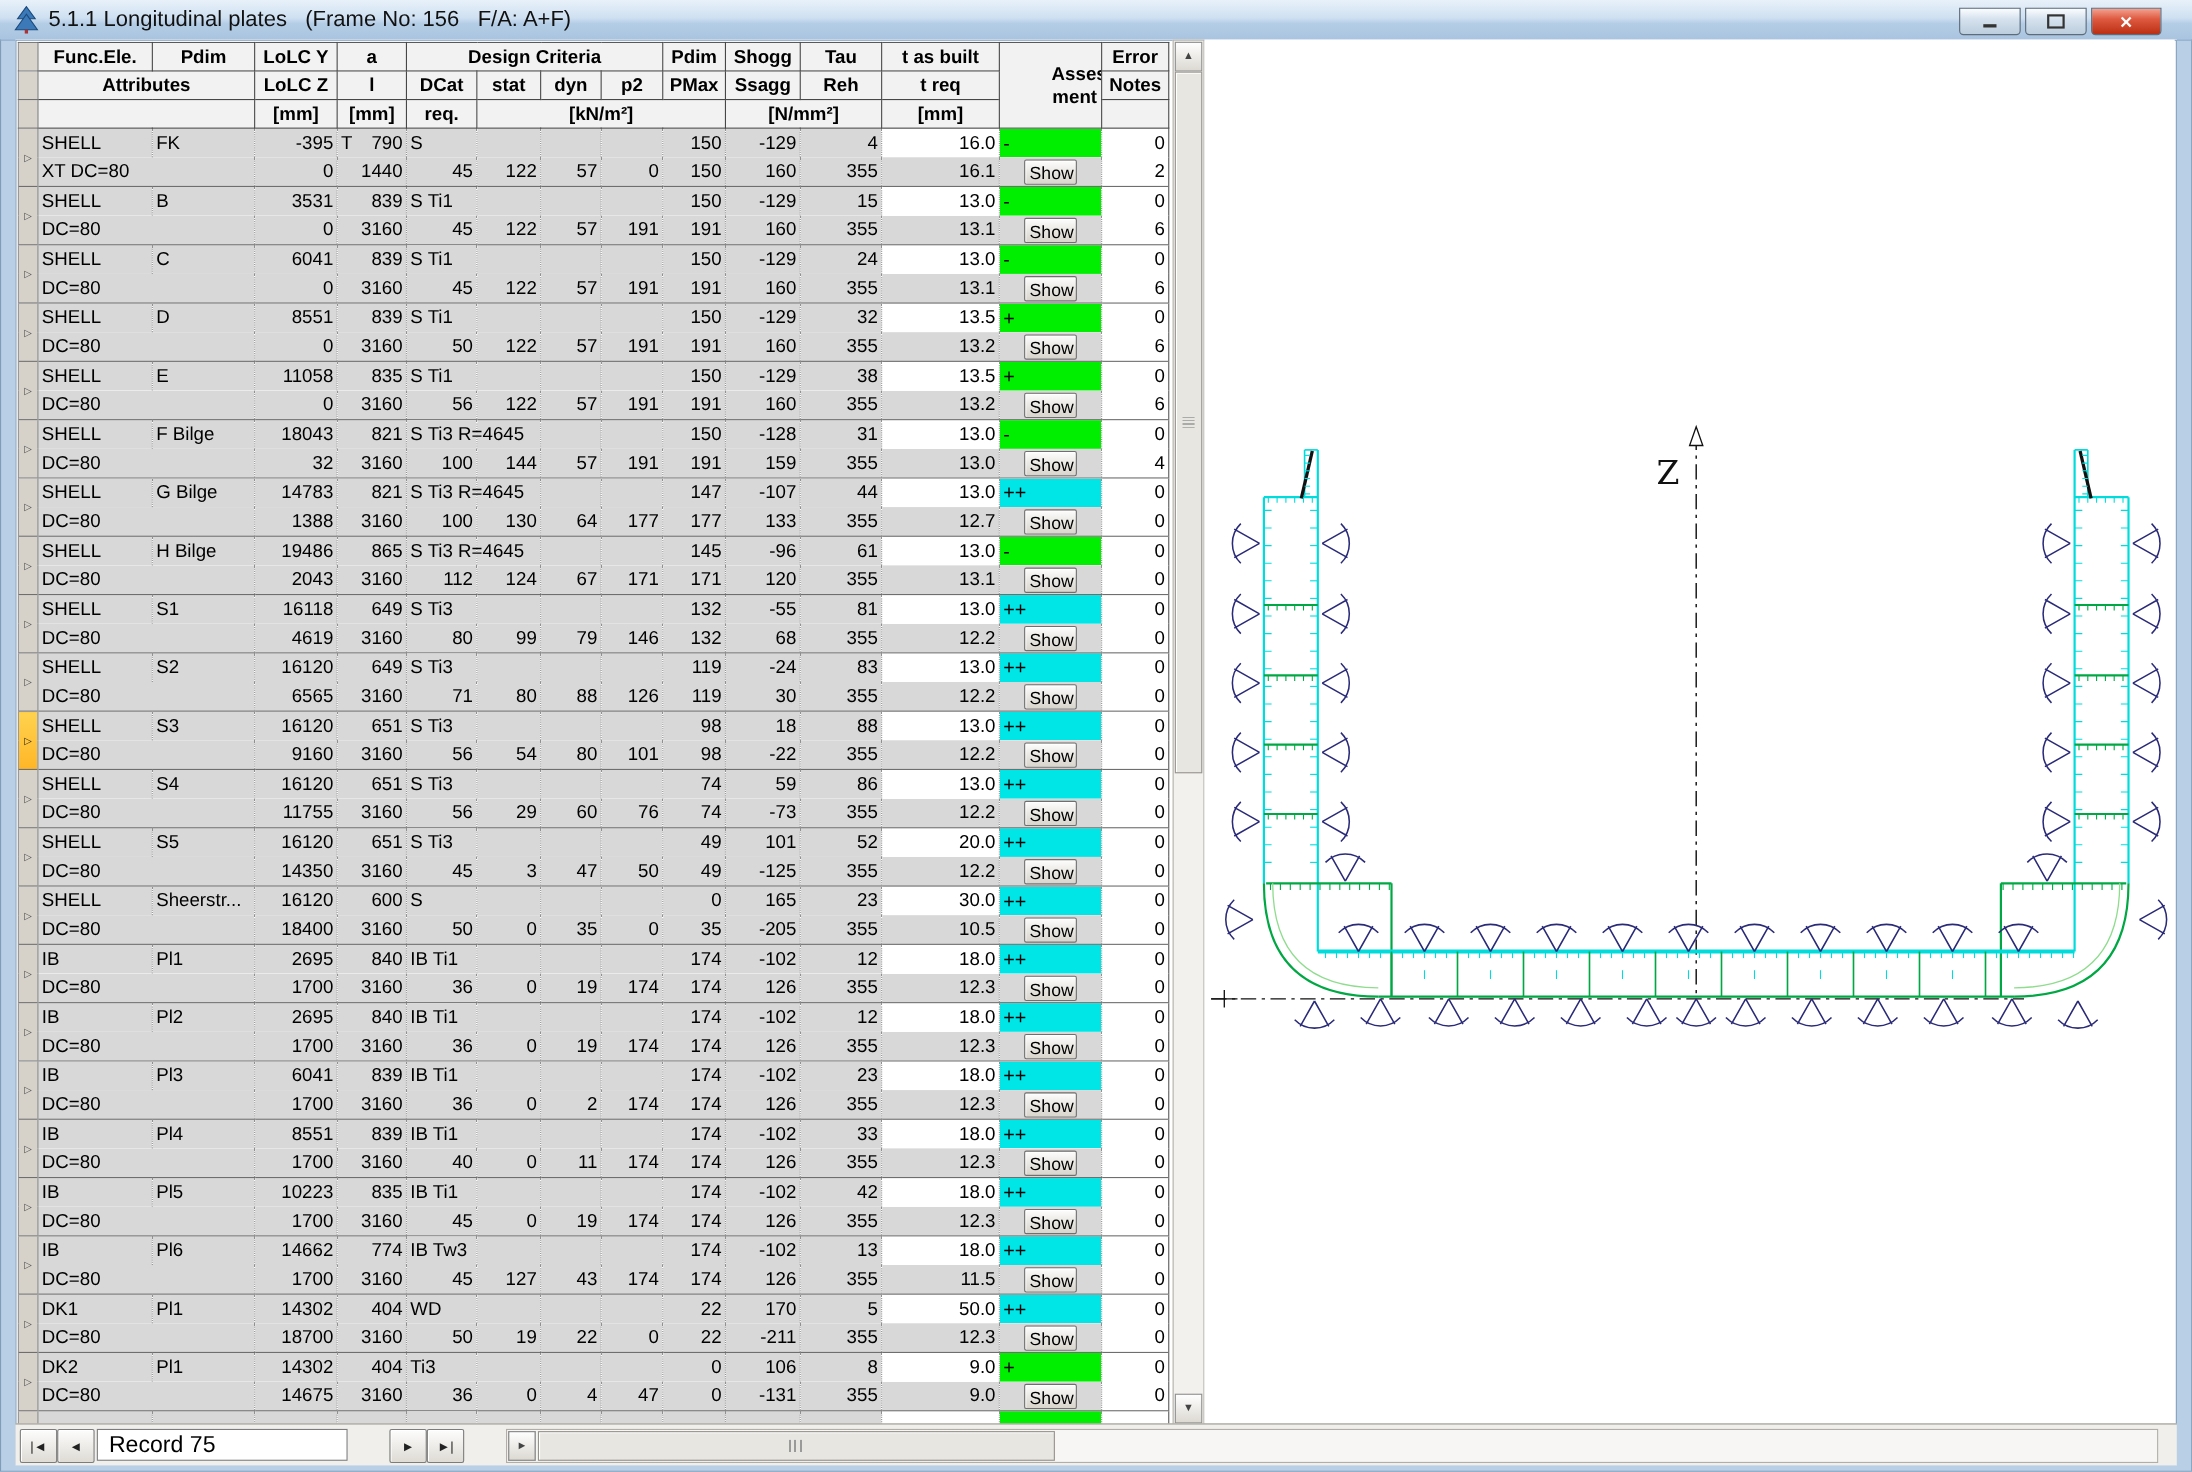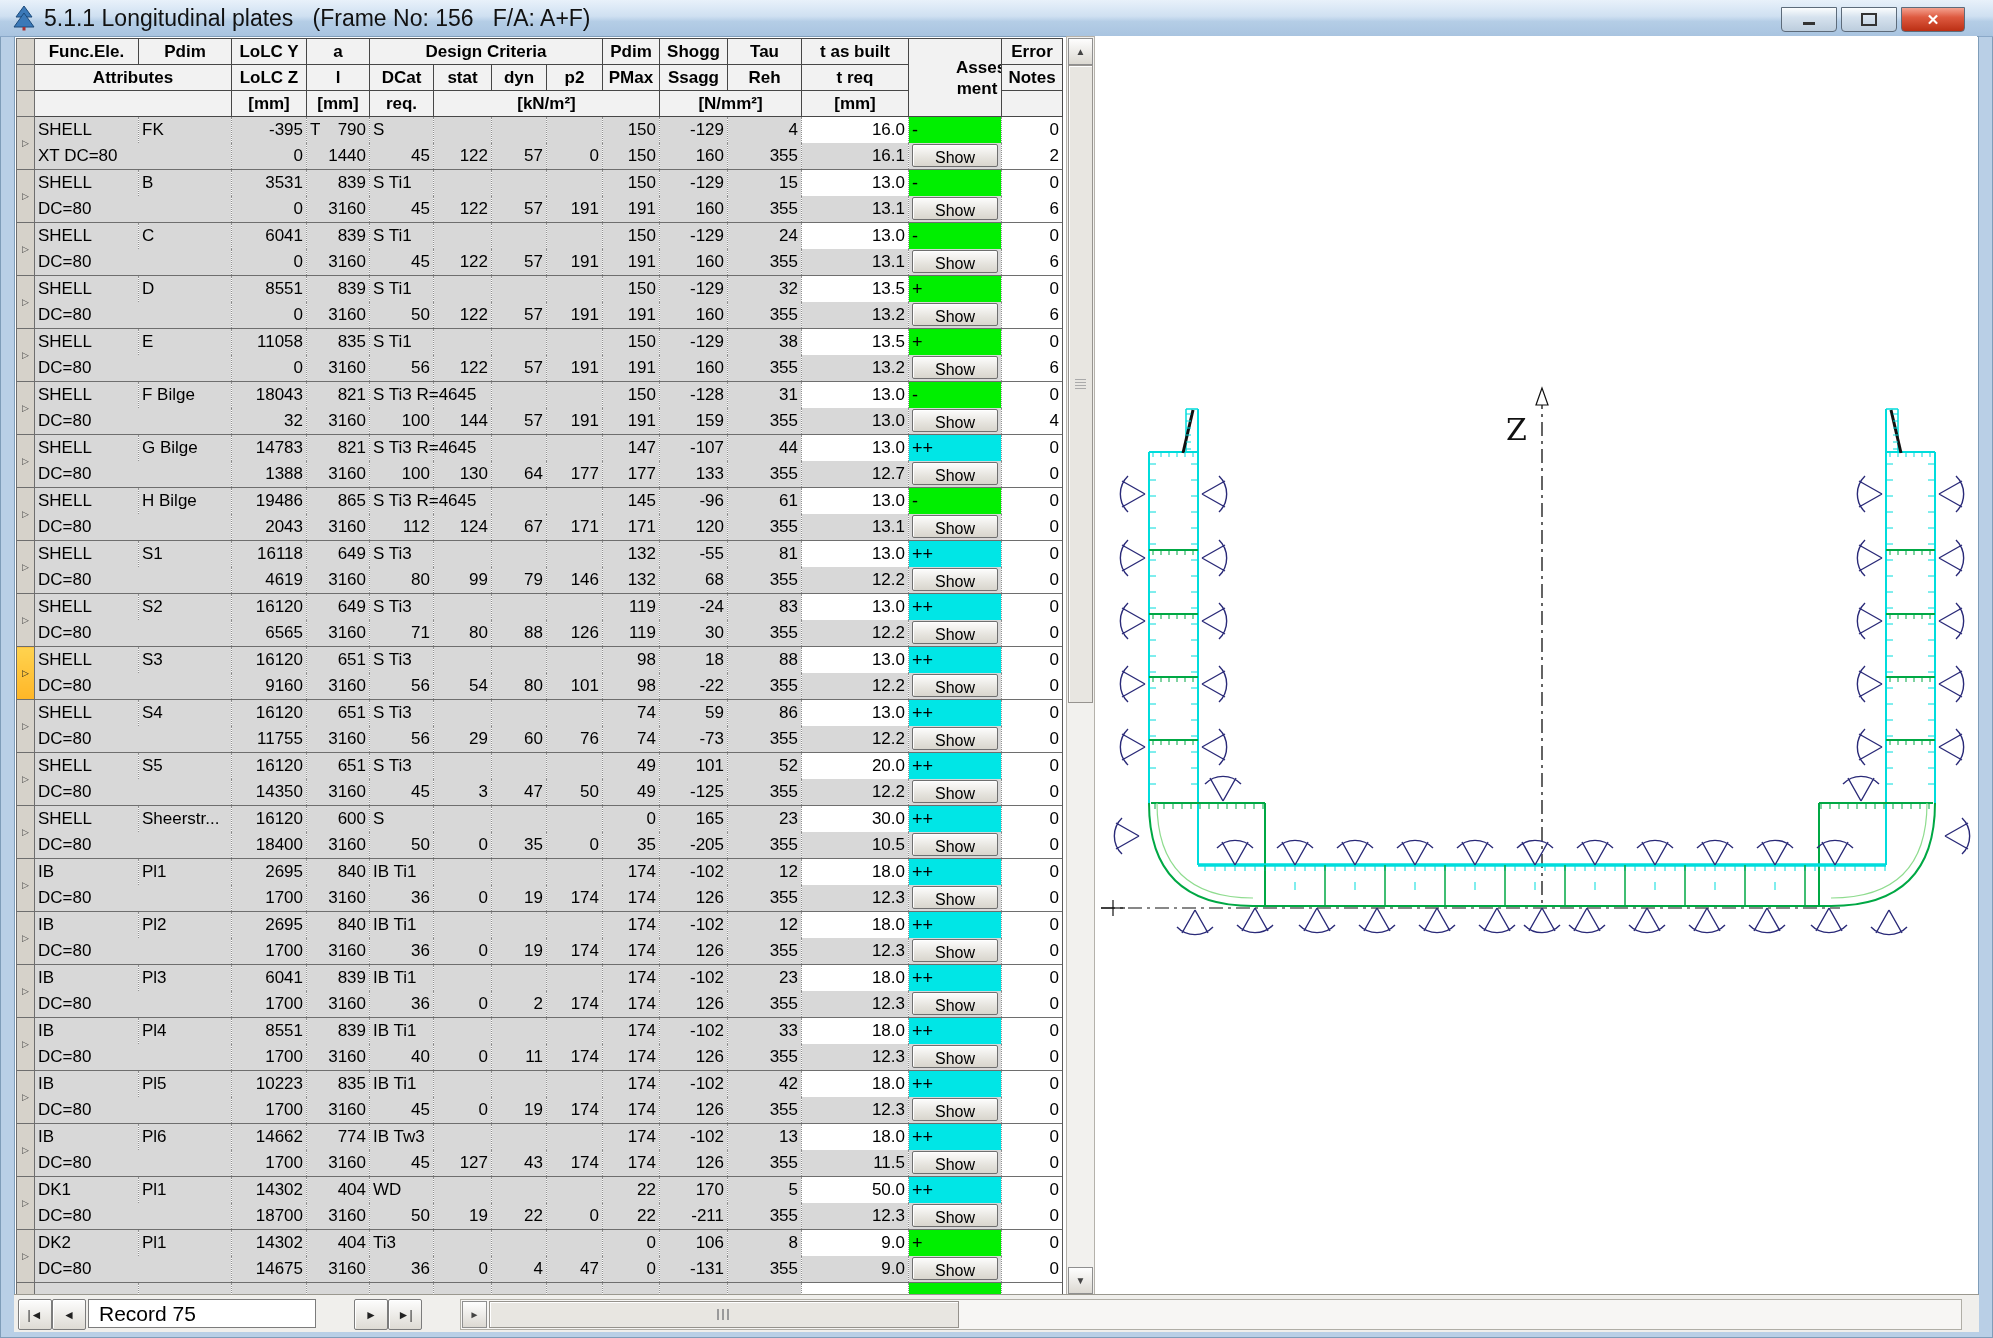--- a/index.html
+++ b/index.html
@@ -2,21 +2,21 @@
 <html><head>
 <meta charset="utf-8">
 <style>
   html,body{margin:0;padding:0;background:#9db8d2;font-family:"Liberation Sans",sans-serif;}
   #window{position:relative;width:1993px;height:1338px;background:#b9cfe6;overflow:hidden;
           box-shadow:inset 0 0 0 1px #7f9db9;}
   
   #titlebar{position:absolute;left:0;top:0;width:1993px;height:36px;
     background:linear-gradient(#e8f1fa,#cfe0f1 45%,#b4cde6 60%,#a9c4e0);
     display:flex;align-items:center;border-bottom:1px solid #8aa8c8;}
-  #titlebar .apptitle{font-size:23px;color:#111;margin-left:8px;white-space:pre;}
+  #titlebar .apptitle{font-size:20px;color:#111;margin-left:8px;white-space:pre;}
   #appicon{margin-left:12px;width:24px;height:26px;}
   #winbtns{position:absolute;right:28px;top:7px;display:flex;gap:4px;}
   .wbtn{width:54px;height:23px;border:1px solid #5d6b7a;border-radius:0 0 4px 4px;
     background:linear-gradient(#fbfdfe,#d6e2ee 40%,#bccddd);display:flex;align-items:center;
     justify-content:center;font-size:13px;color:#333;cursor:default;}
   .wbtn.close{width:62px;background:linear-gradient(#f4a18f,#de5a40 40%,#bb2f14);color:#fff;
     font-size:15px;font-weight:bold;}
   .glyph-min{display:block;width:12px;height:3px;background:#333;margin-top:8px;}
   .glyph-max{display:block;width:12px;height:9px;border:2px solid #333;}
   
@@ -36,21 +36,21 @@
   td.selcell.selected{background:linear-gradient(#ffd34f,#ffa91e);color:#222;}
   .b{font-weight:normal;}
   .l{text-align:left;}
   .n{text-align:right;}
   .wcell{background:#ffffff !important;}
   .dcat{position:relative;overflow:visible;}
   .dcat .ov{position:absolute;left:3px;top:0;line-height:26px;white-space:nowrap;z-index:3;}
   .aflex{display:flex;justify-content:space-between;}
   .as{padding-left:3px;font-size:18px;line-height:24px;}
   .showcell{text-align:center;padding:0;}
-  .showbtn{width:86px;height:23px;font-family:"Liberation Sans",sans-serif;font-size:16px;
+  .showbtn{width:48px;height:23px;font-family:"Liberation Sans",sans-serif;font-size:16px;
     background:linear-gradient(#fdfdfd,#e6e4de 60%,#d8d5cd);border:1px solid #6f6f6f;border-radius:2px;
     box-shadow:inset 1px 1px 0 #ffffff;color:#000;padding:4px;}
   
   #vscroll{position:absolute;left:1052px;top:0;width:27px;height:1258px;background:#f2f1ee;
     border:1px solid #b5b2ab;}
   .sbtn{position:absolute;left:1px;width:23px;height:25px;background:linear-gradient(#fefefe,#dcd9d2);
     border:1px solid #8f8f8f;font-size:10px;color:#444;display:flex;align-items:center;justify-content:center;}
   #vthumb{position:absolute;left:1px;top:28px;width:23px;height:636px;background:#e8e6e1;
     border:1px solid #979490;box-shadow:inset 1px 1px 0 #fff;}
   .grip-v{position:absolute;left:6px;top:50%;margin-top:-5px;width:11px;height:10px;

